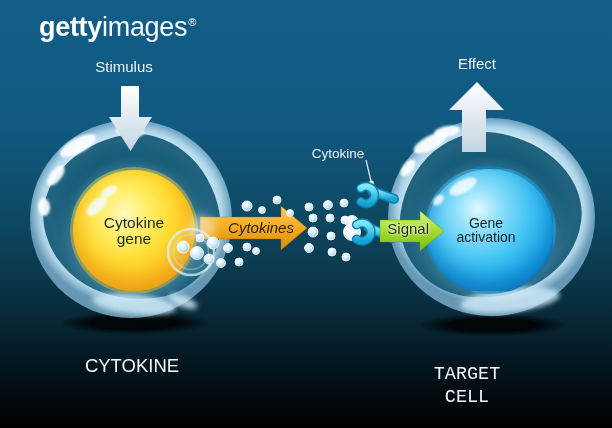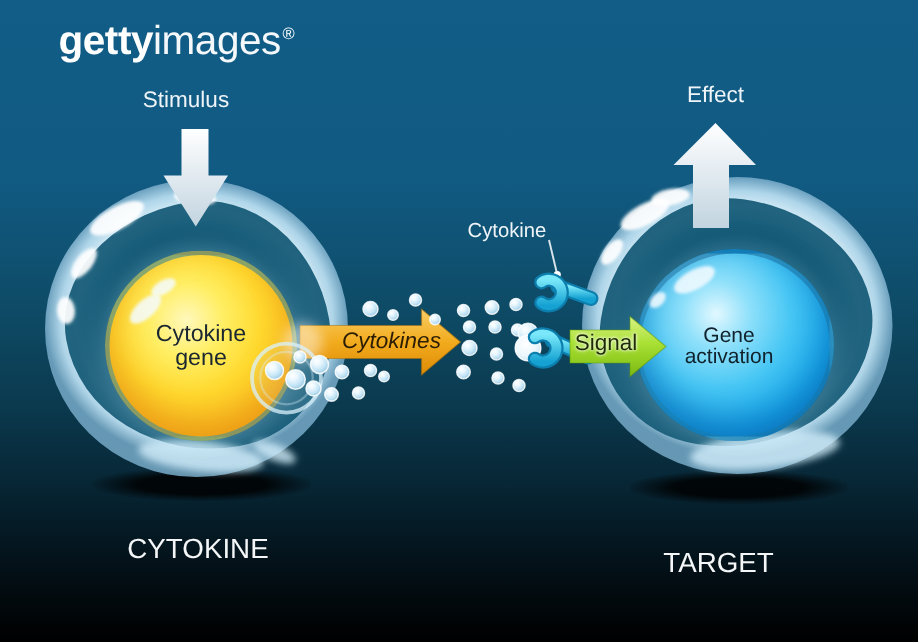--- a/index.html
+++ b/index.html
@@ -44,25 +44,25 @@
     box-shadow:0 0 18px rgba(170,220,245,.3), inset 0 -10px 20px rgba(8,95,170,.55);}
   #nucR .nuc-label{color:#10222c;font-size:14px;line-height:14.5px;padding-right:8px;}
   
   svg.overlay{position:absolute;left:0;top:0;}
   
   .flabel{position:absolute;color:#eef4f7;font-size:15px;text-align:center;}
   #lblStimulus{left:84px;top:58px;width:80px;}
   #lblEffect{left:437px;top:55px;width:80px;}
   #lblReceptor{left:306px;top:146px;width:64px;font-size:13.5px;}
   #lblCytokines{left:214px;top:219px;width:94px;color:#2b1c04;font-style:italic;}
-  #lblSignal{left:379px;top:220px;width:50px;color:#1e2b05;text-shadow:0 0 2px #fff,0 0 3px rgba(255,255,255,.8);}
+  #lblSignal{left:379px;top:220px;width:50px;color:#1e2b05;text-shadow:0 0 2px #fff,0 0 3px rgba(255,255,255,.8);text-align:right;}
   
   .caption{position:absolute;color:#f4f6f7;text-align:center;font-size:18.5px;line-height:19.5px;}
   #capL{left:36px;top:356px;width:192px;}
-  #capR{left:399px;top:364px;width:160px;line-height:22.5px;}
+  #capR{left:387px;top:364px;width:160px;line-height:22.5px;font-family:Liberation Mono, monospace;}
 </style>
 </head>
 <body>
 
 <div class="stage">
 
   <div class="logo">
     <span class="bold">getty</span><span class="light">images</span><sup>®</sup>
   </div>
 
@@ -209,15 +209,16 @@
   <div class="flabel" id="lblStimulus">Stimulus</div>
   <div class="flabel" id="lblReceptor">Cytokine</div>
   <div class="flabel" id="lblCytokines">Cytokines</div>
   <div class="flabel" id="lblSignal">Signal</div>
 
   <div class="caption" id="capL">
     <div>CYTOKINE</div>
   </div>
   <div class="caption" id="capR">
     <div>TARGET</div>
+    <div>CELL</div>
   </div>
 
 </div>
 
 </body></html>

